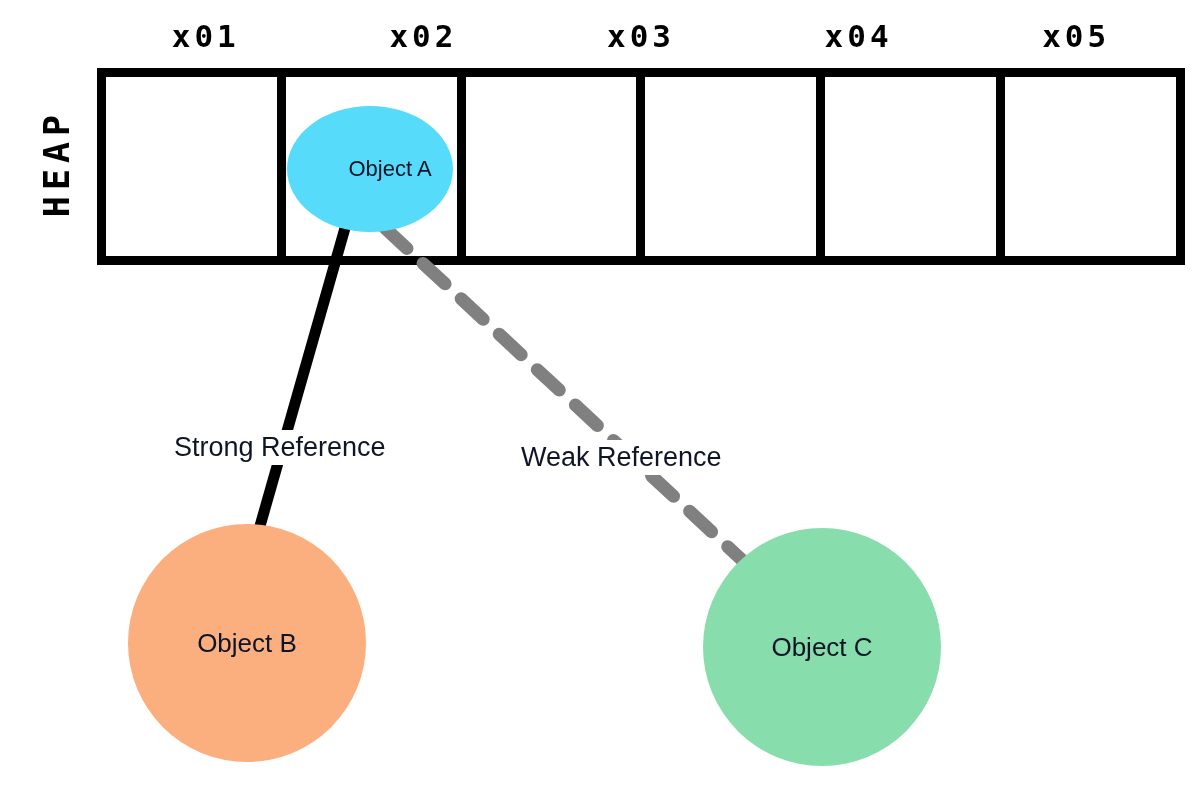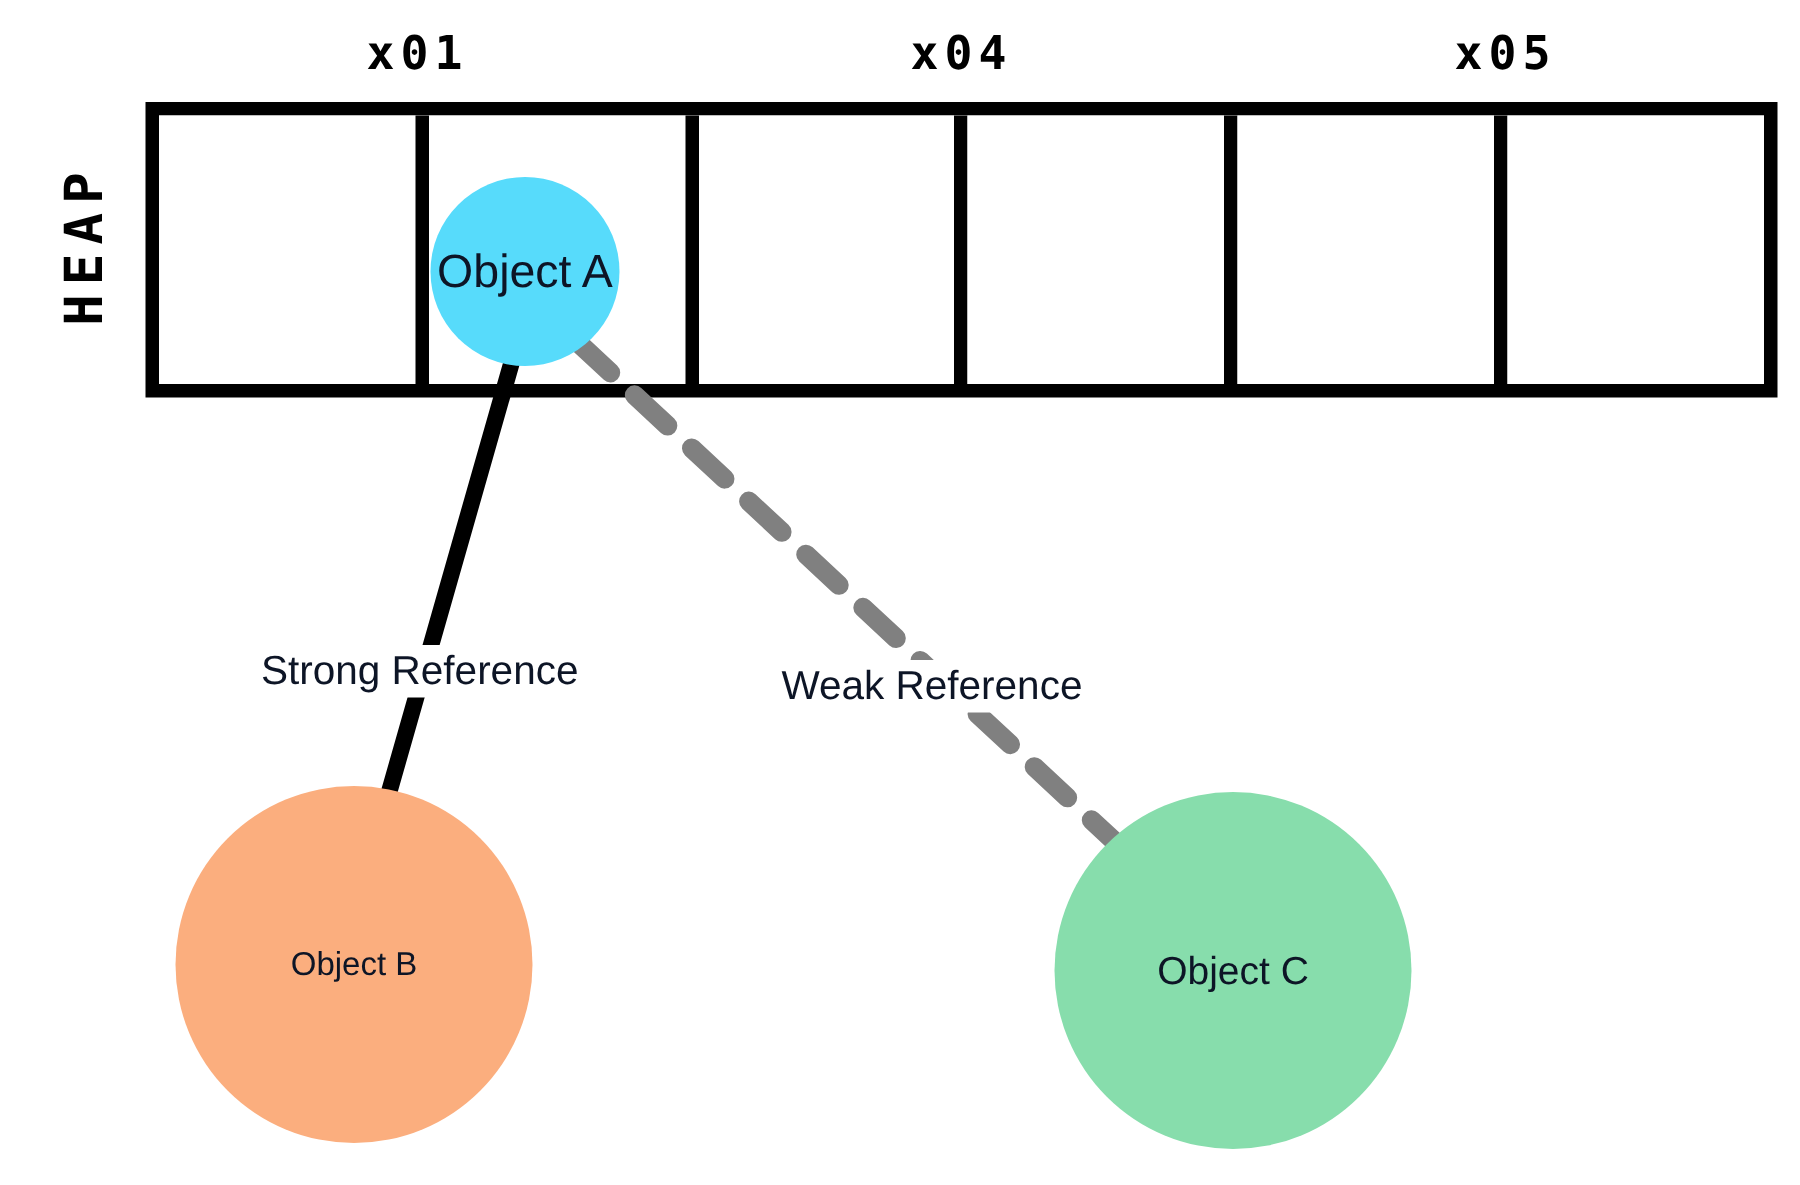--- a/index.html
+++ b/index.html
@@ -91,31 +91,32 @@
     position: absolute;
     border-radius: 50%;
     display: flex;
     align-items: center;
     justify-content: center;
     color: #0d1526;
     user-select: none;
   }
   .obj-a {
     left: 287px;
-    top: 118px;
+    top: 106px;
     width: 126px;
     height: 126px;
-    font-size: 31px;
+    font-size: 22px;
+    padding-left: 40px;
   }
   .obj-b {
-    left: 117px;
+    left: 128px;
     top: 524px;
     width: 238px;
     height: 238px;
-    font-size: 22px;
+    font-size: 26px;
     justify-content: center;
   }
   .obj-c {
     left: 703px;
     top: 528px;
     width: 238px;
     height: 238px;
     font-size: 26px;
     text-align: right;
   }
@@ -133,20 +134,22 @@
   .label-strong { left: 168px; top: 430px; }
   .label-weak   { left: 515px; top: 440px; }
 </style>
 </head>
 <body>
 
 <div id="stage">
 
   <div class="addr-row">
     <div class="addr-label">x01</div>
+    <div class="addr-label">x02</div>
+    <div class="addr-label">x03</div>
     <div class="addr-label">x04</div>
     <div class="addr-label">x05</div>
   </div>
 
   <div class="heap-label">HEAP</div>
 
   <div class="heap-grid">
     <div class="heap-cell"></div>
     <div class="heap-cell"></div>
     <div class="heap-cell"></div>

